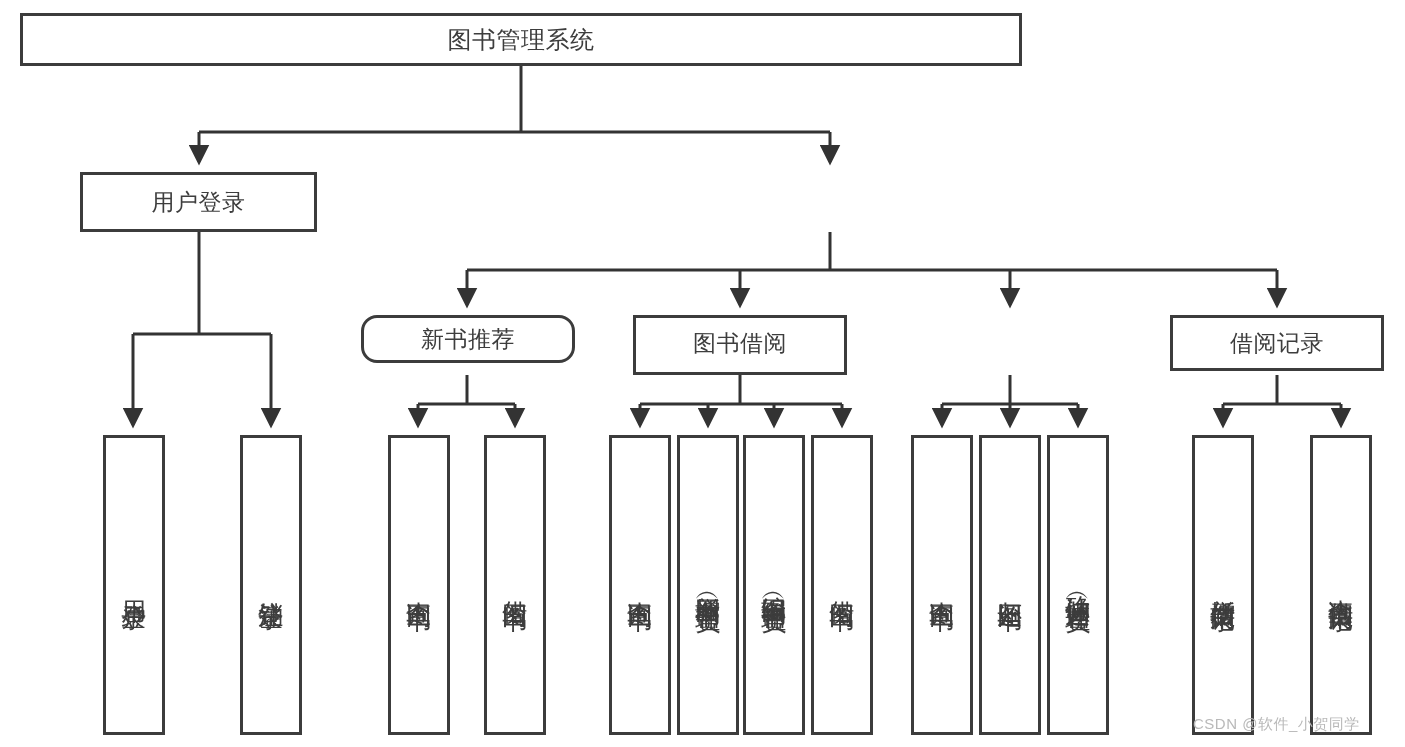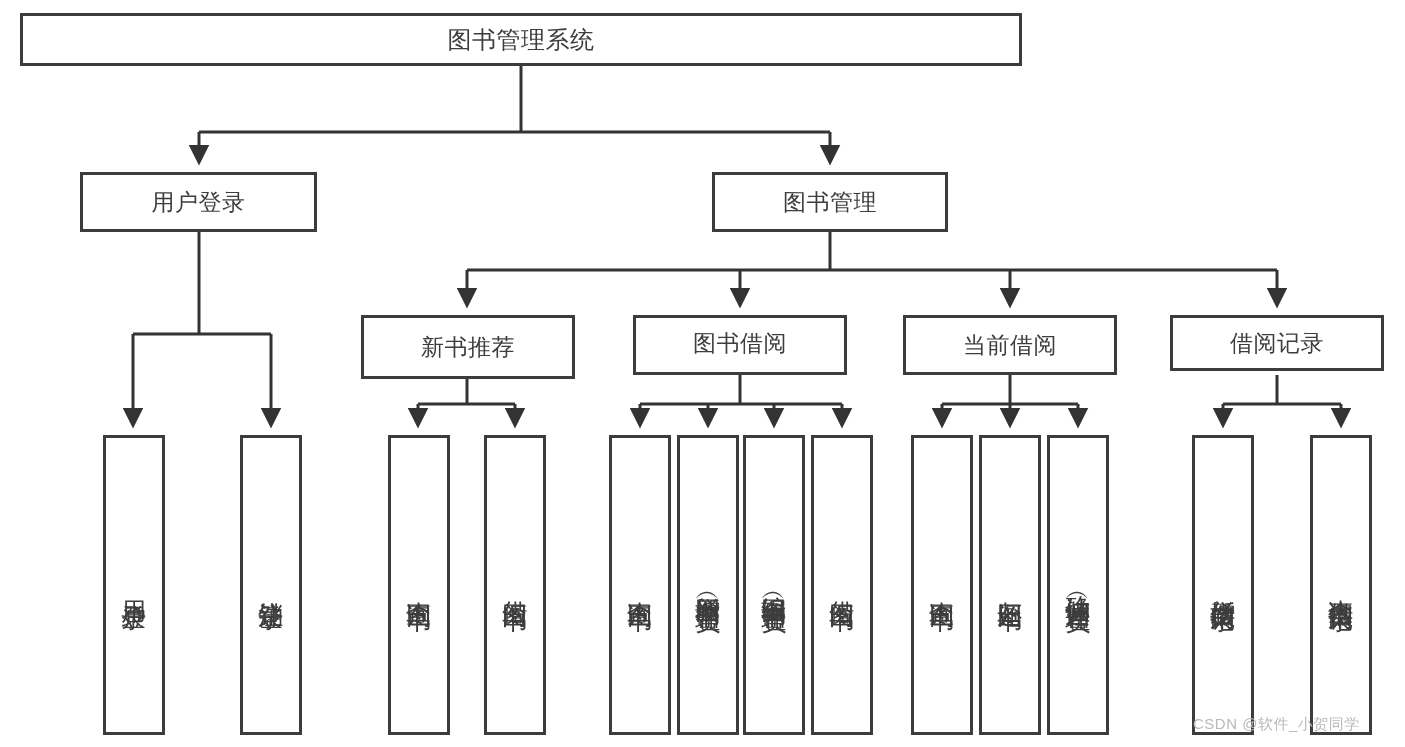--- a/index.html
+++ b/index.html
@@ -127,32 +127,26 @@
     </g>
   </svg>
 
   <div class="node horiz root" style="left:20px; top:13px; width:1002px; height:53px;">
     <span class="label">图书管理系统</span>
   </div>
 
   <div class="node horiz" style="left:80px; top:172px; width:237px; height:60px;">
     <span class="label">用户登录</span>
   </div>
-  <div class="node horiz" style="left:712px; top:172px; width:236px; height:60px;">
-    <span class="label">图书管理</span>
-  </div>
 
-  <div class="node horiz" style="left:361px; top:315px; width:214px; height:64px;">
+  <div class="node horiz" style="left:361px; top:315px; width:214px; height:48px;border-radius:16px;">
     <span class="label">新书推荐</span>
   </div>
   <div class="node horiz" style="left:633px; top:315px; width:214px; height:60px;font-family:Liberation Mono, monospace;">
     <span class="label">图书借阅</span>
-  </div>
-  <div class="node horiz" style="left:903px; top:315px; width:214px; height:60px;">
-    <span class="label">当前借阅</span>
   </div>
   <div class="node horiz" style="left:1170px; top:315px; width:214px; height:56px;">
     <span class="label">借阅记录</span>
   </div>
 
   <div class="node vert" style="left:103px; top:435px; width:62px; height:300px;">
     <span class="label">用户登录</span>
   </div>
   <div class="node vert" style="left:240px; top:435px; width:62px; height:300px;">
     <span class="label">注销登录</span>

